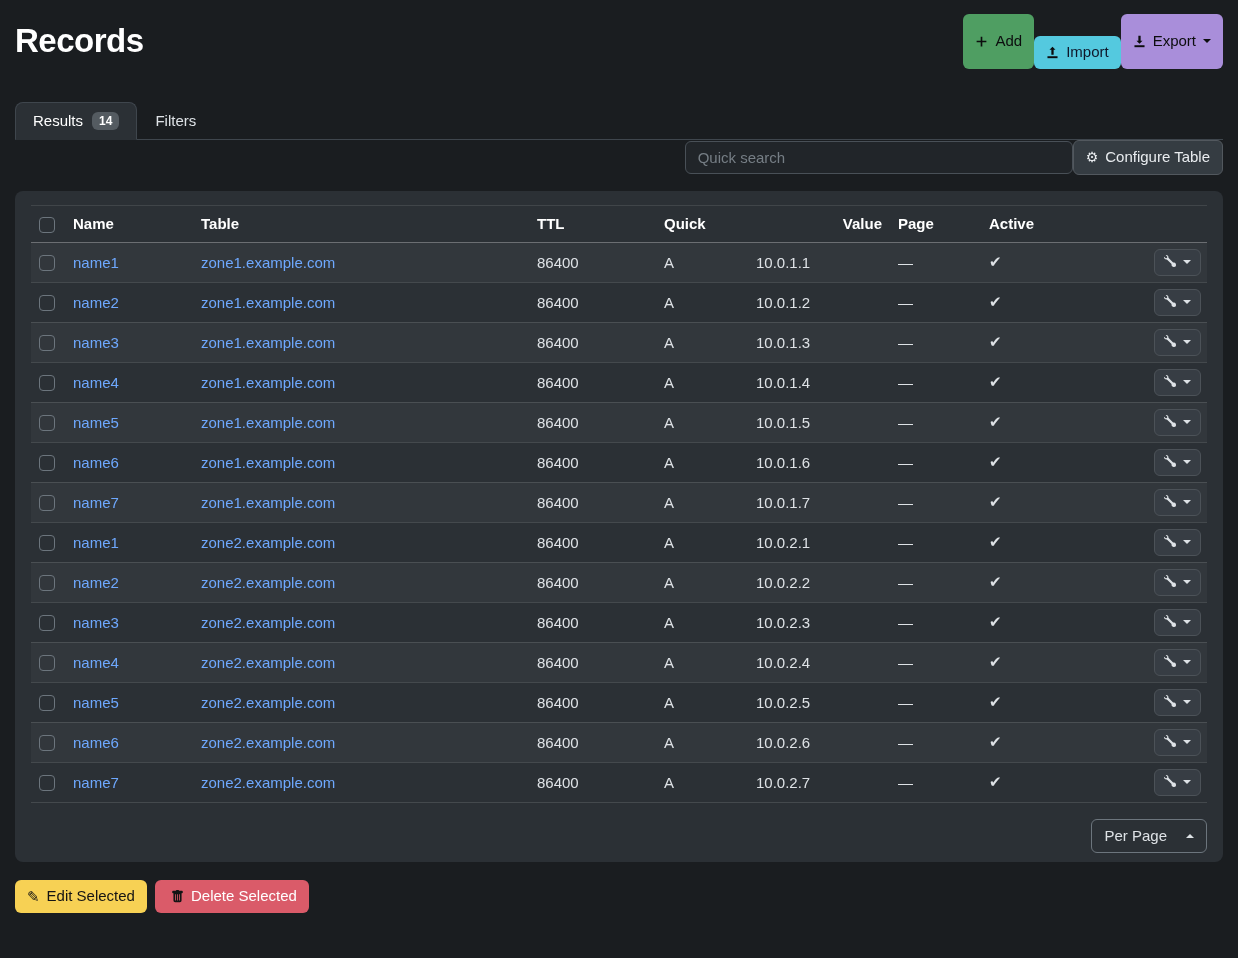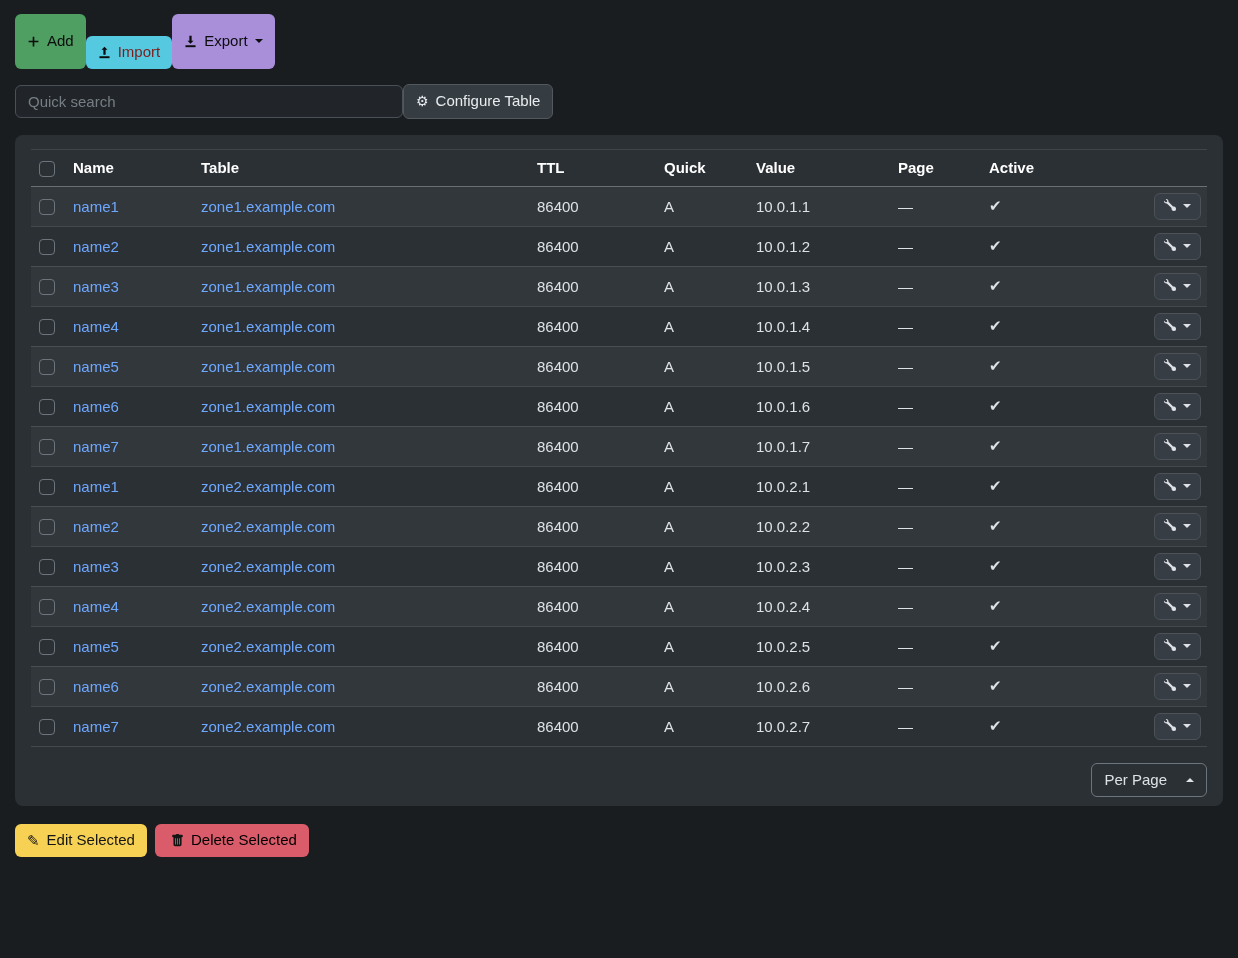--- a/index.html
+++ b/index.html
@@ -17,63 +17,63 @@
   .title { margin: 0; font-size: 33px; font-weight: 700; color: #fff; letter-spacing: -0.5px; }
   .toolbar { display: flex; }
 
   .btn {
     display: inline-flex; align-items: center; gap: 7px;
     border: none; border-radius: 6px; padding: 7px 12px;
     font-size: 15px; font-family: inherit; cursor: pointer; line-height: 1.25;
     white-space: nowrap;
   }
   .btn-add    { background: var(--add-bg, #4f9e62);    color: #0c0d0e; }
-  .btn-import { background: var(--import-bg, #54c9df); color: #7f1d1d; margin-top: 22px; }
+  .btn-import { background: var(--import-bg, #54c9df); color: #0f172a; margin-top: 22px; }
   .btn-export { background: var(--export-bg, #a98eda); color: #0c0d0e; }
   .btn svg { display: block; }
 
   .caret-down { width: 0; height: 0; border-left: 4px solid transparent; border-right: 4px solid transparent; border-top: 4px solid currentColor; display: inline-block; }
   .caret-up   { width: 0; height: 0; border-left: 4px solid transparent; border-right: 4px solid transparent; border-bottom: 4px solid currentColor; display: inline-block; }
 
   
   .tabs { display: flex; border-bottom: 1px solid #3f464d; margin-top: 33px; }
   .tab {
     display: flex; align-items: center; gap: 9px;
     padding: 9px 17px; font-size: 15px; color: #dee2e6; cursor: pointer;
     border: 1px solid transparent; border-radius: 8px 8px 0 0; margin-bottom: -1px;
   }
   .tab.active { background: var(--card-bg, #2b3035); color: #fff; border-color: #3f464d #3f464d var(--card-bg, #2b3035); }
   .badge {
     background: var(--badge-bg, #545b61); color: #fff; font-size: 12px; font-weight: 700;
     padding: 3px 7px; border-radius: 6px; line-height: 1;
   }
 
   
-  .controls { display: flex; justify-content: flex-start; align-items: center; margin-top: 15px; }
+  .controls { display: flex; justify-content: flex-end; align-items: center; }
   .search-input {
     width: 388px; background: #212529; border: 1px solid #495057; border-radius: 6px;
     padding: 7px 12px; font-size: 15px; color: #dee2e6; font-family: inherit; outline: none;
   }
   .search-input::placeholder { color: #767e85; }
   .btn-configure { background: #353c42; border: 1px solid #52585e; color: #e9ecef; }
   .gear { font-size: 14px; line-height: 1; }
 
   
   .card { background: var(--card-bg, #2b3035); border-radius: 8px; margin-top: 16px; padding: 14px 16px 9px; }
   table { width: 100%; border-collapse: collapse; font-size: 15px; }
   th {
     text-align: left; color: #fff; font-weight: 700; padding: 9px 8px;
     border-top: 1px solid rgba(255,255,255,.10);
     border-bottom: 1px solid rgba(255,255,255,.28);
   }
   td { padding: 10px 8px; border-bottom: 1px solid rgba(255,255,255,.12); color: #dee2e6; vertical-align: middle; }
   tbody tr:nth-child(odd) { background: rgba(255,255,255,.035); }
 
   .col-check { width: 34px; } .col-name { width: 128px; } .col-zone { width: 336px; }
-  .col-ttl { width: 127px; } .col-type { width: 92px; } .col-value { width: 142px; }
+  .col-ttl { width: 127px; } .col-type { width: 92px; } .col-value { width: 142px; text-align: right; }
   .col-tags { width: 91px; } .col-active { width: auto; } .col-actions { width: 66px; }
 
   a.link { color: var(--link, #6ea8fe); text-decoration: none; cursor: pointer; }
   .tags-cell { color: #dee2e6; }
   .actions-cell { text-align: right; padding: 6px 6px; }
   .row-actions {
     display: inline-flex; align-items: center; gap: 7px;
     background: #373d44; border: 1px solid #4c5258; border-radius: 6px;
     padding: 5px 9px; cursor: pointer; color: #dee2e6; font-family: inherit;
   }
@@ -86,29 +86,30 @@
   }
 
   
   .perpage-row { display: flex; justify-content: flex-end; margin-top: 16px; }
   .btn-perpage { background: transparent; border: 1px solid #6c757d; color: #dee2e6; gap: 19px; }
   .showing { text-align: right; font-size: 13px; color: #ced4da; margin-top: 11px; }
 
   
   .bulk { display: flex; gap: 8px; margin-top: 18px; }
   .btn-edit   { background: var(--warning-bg, #f7d154); color: #141414; }
-  .btn-delete { background: var(--danger-bg, #da5b69);  color: #000000; padding-left: 16px; }
+  .btn-delete { background: var(--danger-bg, #da5b69);  color: #ffffff; padding-left: 16px; }
   .pencil { font-size: 15px; line-height: 1; }
 </style>
 </head>
 <body>
 
 <div class="page">
 
   <div class="header">
+    <h1 class="title">Records</h1>
     <div class="toolbar">
       <button class="btn btn-add">
         <span>
           <svg width="13" height="13" viewBox="0 0 16 16" fill="#0c0d0e">
               <path d="M7 2h2v5h5v2H9v5H7V9H2V7h5z"></path>
             </svg>
         </span>
         <span>Add</span>
       </button>
       <button class="btn btn-import">
@@ -126,20 +127,29 @@
               <path d="M8 10.9 4.3 7.1h2.3V1h2.8v6.1h2.3L8 10.9z"></path>
               <path d="M1.8 12.6h12.4V15H1.8z"></path>
             </svg>
         </span>
         <span>Export</span>
         <span class="caret-down"></span>
       </button>
     </div>
   </div>
 
+  <div class="tabs">
+    <div class="tab active">
+      <span>Results</span>
+      <span class="badge">14</span>
+    </div>
+    <div class="tab">
+      <span>Filters</span>
+    </div>
+  </div>
 
   <div class="controls">
     <input class="search-input" type="text" placeholder="Quick search" style="">
     <button class="btn btn-configure">
       <span class="gear">⚙</span>
       <span>Configure Table</span>
     </button>
   </div>
 
   <div class="card">

